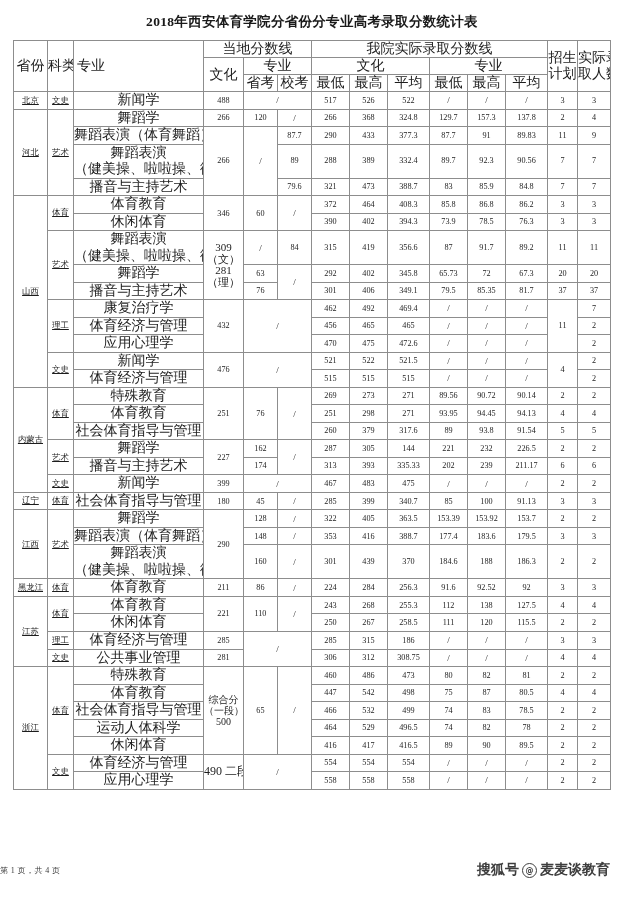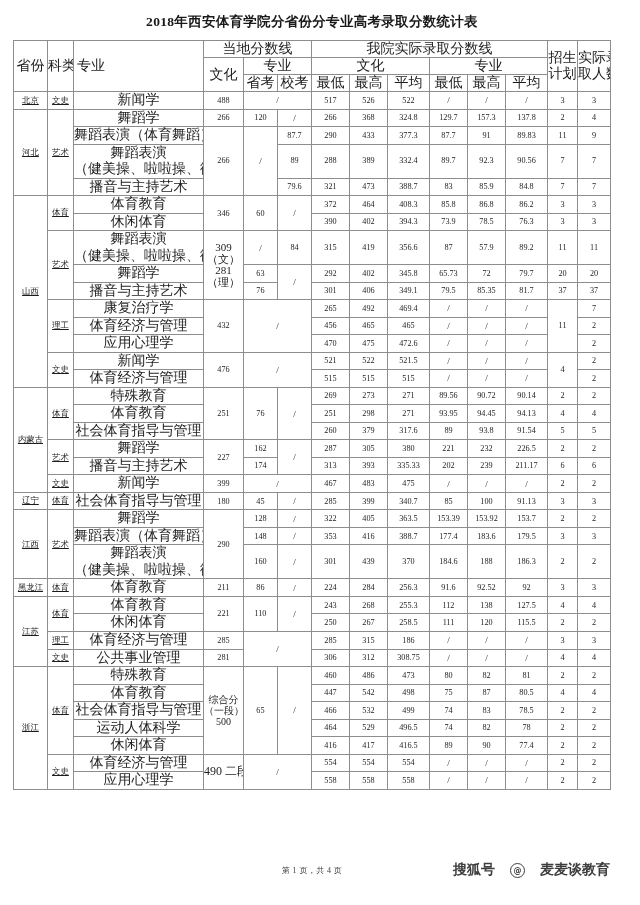--- a/index.html
+++ b/index.html
@@ -73,32 +73,31 @@
   .footer{
     position:absolute;
     left:0;right:0;
     bottom:14px;
     height:30px;
   }
   .pageno{
     position:absolute;
     left:0;right:0;
     top:4px;
-    text-align:center;
     font-size:8px;
     color:#3a3a3a;
     letter-spacing:.4px;
   }
   .watermark{
     position:absolute;
     right:14px;
     top:0px;
     display:flex;
     align-items:center;
-    gap:14px;
+    gap:2px;
     font-size:14px;
     font-weight:bold;
     color:#232323;
     font-family:"DejaVu Sans","Liberation Sans",sans-serif;
     opacity:.88;
   }
   .wm-badge{
     display:inline-flex;
     align-items:center;
     justify-content:center;
@@ -267,56 +266,56 @@
         <tr>
           <td class="cat" rowspan="3">艺术</td>
           <td class="major">舞蹈表演<br>（健美操、啦啦操、街舞）</td>
           <td class="num" rowspan="3" style="line-height:1.05;font-size:11px">309<br>（文）<br>281<br>（理）</td>
           <td class="slash">/</td>
           <td class="num">84</td>
           <td class="num">315</td>
           <td class="num">419</td>
           <td class="num">356.6</td>
           <td class="num">87</td>
-          <td class="num">57.9</td>
+          <td class="num">91.7</td>
           <td class="num">89.2</td>
           <td class="num">11</td>
           <td class="num">11</td>
         </tr>
         <tr>
           <td class="major">舞蹈学</td>
           <td class="num">63</td>
           <td class="slash" rowspan="2">/</td>
           <td class="num">292</td>
           <td class="num">402</td>
           <td class="num">345.8</td>
           <td class="num">65.73</td>
           <td class="num">72</td>
-          <td class="num">79.7</td>
+          <td class="num">67.3</td>
           <td class="num">20</td>
           <td class="num">20</td>
         </tr>
         <tr>
           <td class="major">播音与主持艺术</td>
           <td class="num">76</td>
           <td class="num">301</td>
           <td class="num">406</td>
           <td class="num">349.1</td>
           <td class="num">79.5</td>
           <td class="num">85.35</td>
           <td class="num">81.7</td>
           <td class="num">37</td>
           <td class="num">37</td>
         </tr>
         <tr>
           <td class="cat" rowspan="3">理工</td>
           <td class="major">康复治疗学</td>
           <td class="num" rowspan="3">432</td>
           <td class="slash" rowspan="3" colspan="2">/</td>
-          <td class="num">265</td>
+          <td class="num">462</td>
           <td class="num">492</td>
           <td class="num">469.4</td>
           <td class="slash">/</td>
           <td class="slash">/</td>
           <td class="slash">/</td>
           <td class="num" rowspan="3">11</td>
           <td class="num">7</td>
         </tr>
         <tr>
           <td class="major">体育经济与管理</td>
@@ -401,21 +400,21 @@
           <td class="num">5</td>
         </tr>
         <tr>
           <td class="cat" rowspan="2">艺术</td>
           <td class="major">舞蹈学</td>
           <td class="num" rowspan="2">227</td>
           <td class="num">162</td>
           <td class="slash" rowspan="2">/</td>
           <td class="num">287</td>
           <td class="num">305</td>
-          <td class="num">380</td>
+          <td class="num">144</td>
           <td class="num">221</td>
           <td class="num">232</td>
           <td class="num">226.5</td>
           <td class="num">2</td>
           <td class="num">2</td>
         </tr>
         <tr>
           <td class="major">播音与主持艺术</td>
           <td class="num">174</td>
           <td class="num">313</td>
@@ -618,21 +617,21 @@
           <td class="num">2</td>
           <td class="num">2</td>
         </tr>
         <tr>
           <td class="major">休闲体育</td>
           <td class="num">416</td>
           <td class="num">417</td>
           <td class="num">416.5</td>
           <td class="num">89</td>
           <td class="num">90</td>
-          <td class="num">77.4</td>
+          <td class="num">89.5</td>
           <td class="num">2</td>
           <td class="num">2</td>
         </tr>
         <tr>
           <td class="cat" rowspan="2">文史</td>
           <td class="major">体育经济与管理</td>
           <td class="num" rowspan="2" style="font-size:12px">490  二段</td>
           <td class="slash" rowspan="2" colspan="2">/</td>
           <td class="num">554</td>
           <td class="num">554</td>

